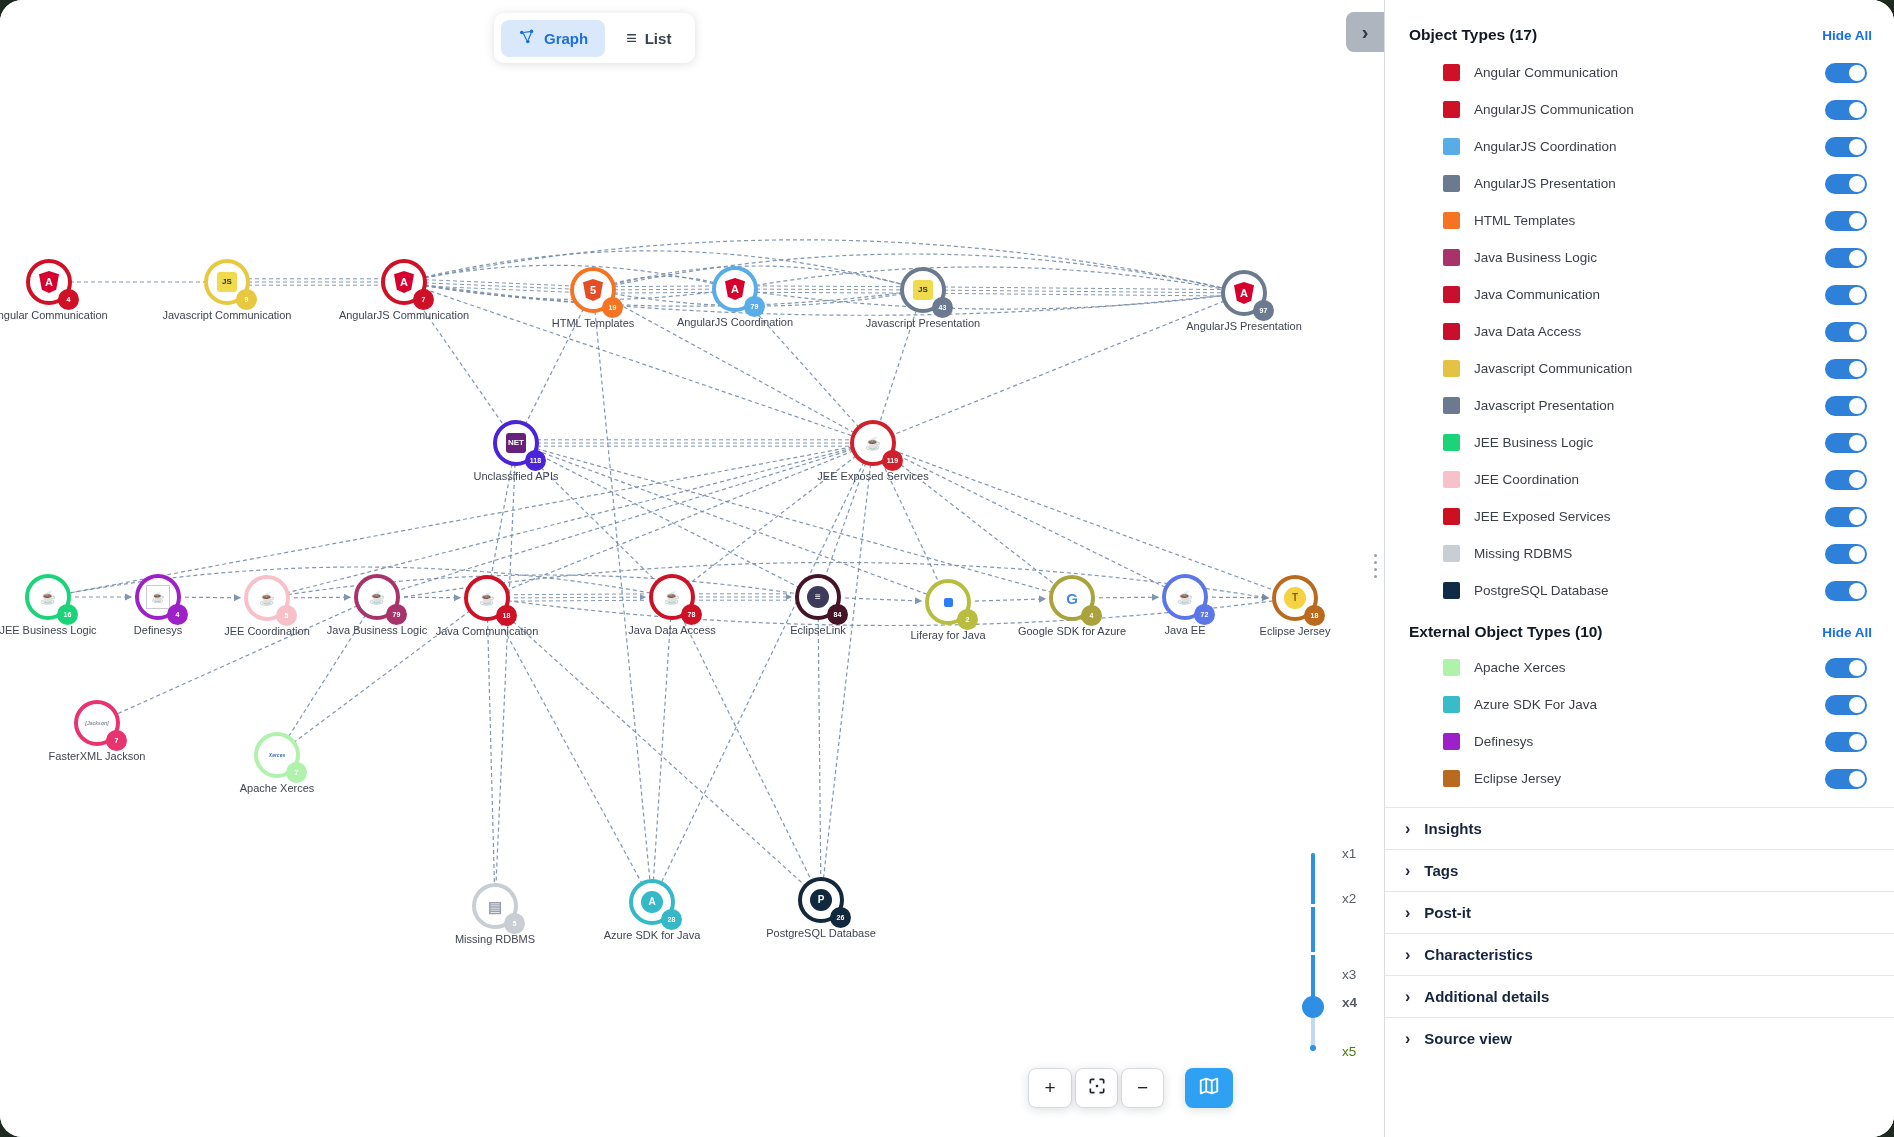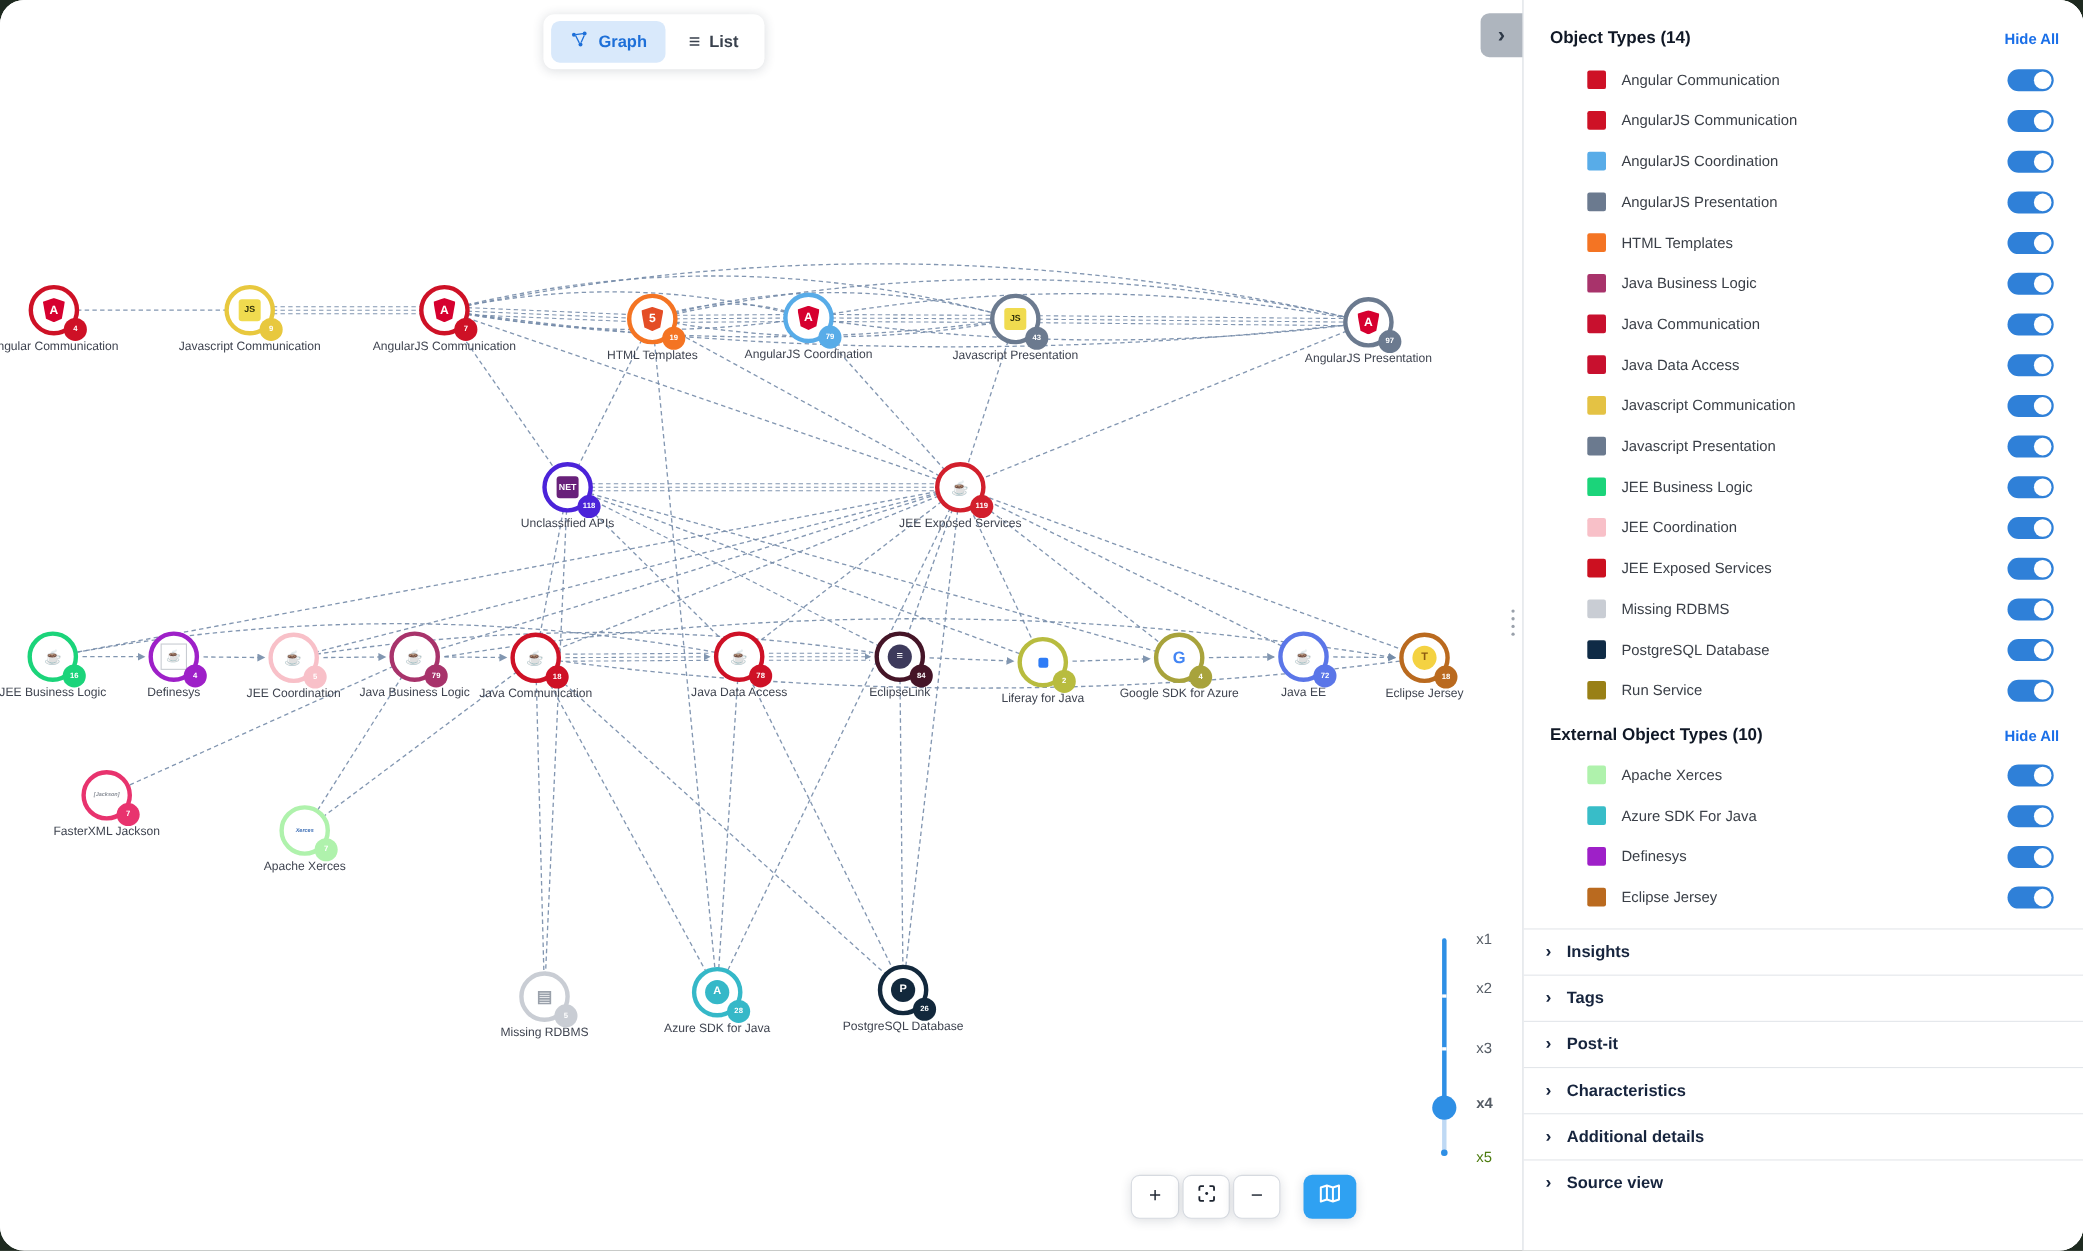--- a/index.html
+++ b/index.html
@@ -369,21 +369,21 @@
       <div class="ztrack"></div>
       <div class="zfill"></div>
       <div class="ztick" style="top:51px"></div>
       <div class="ztick" style="top:99px"></div>
       <div class="zend"></div>
       <div class="zhandle"></div>
     </div>
     <div class="zlabels" id="zlabels">
         <span style="top: 846px;">x1</span>
         <span style="top: 891px;">x2</span>
-        <span style="top: 945px;">x3</span>
+        <span style="top: 967px;">x3</span>
         <span style="top: 995px; font-weight: bold;">x4</span>
         <span class="dim" style="top: 1044px;">x5</span>
       </div>
 
     <div class="ctl" style="left:1028px;width:44px">
       <span>+</span>
     </div>
     <div class="ctl" style="left:1075px;width:43px">
       <span>
         <svg viewBox="0 0 24 24" width="20" height="20" fill="none" stroke="#1d2430" stroke-width="2">
@@ -411,21 +411,21 @@
   <div class="drag-dots">
       <i></i>
       <i></i>
       <i></i>
       <i></i>
     </div>
 
   <aside class="sidebar">
 
     <div class="sec-head">
-      <h3>Object Types (14)</h3>
+      <h3>Object Types (17)</h3>
       <span class="hide-all">Hide All</span>
     </div>
     <ul class="typelist" id="otList">
         <li class="typerow">
           <span class="swatch" style="background: rgb(206, 17, 38);"></span>
           <span class="tlabel">Angular Communication</span>
           <span class="tgl"></span>
         </li>
         <li class="typerow">
           <span class="swatch" style="background: rgb(206, 17, 38);"></span>
@@ -488,25 +488,20 @@
           <span class="tgl"></span>
         </li>
         <li class="typerow">
           <span class="swatch" style="background: rgb(201, 205, 212);"></span>
           <span class="tlabel">Missing RDBMS</span>
           <span class="tgl"></span>
         </li>
         <li class="typerow">
           <span class="swatch" style="background: rgb(15, 43, 70);"></span>
           <span class="tlabel">PostgreSQL Database</span>
-          <span class="tgl"></span>
-        </li>
-        <li class="typerow">
-          <span class="swatch" style="background: rgb(153, 128, 22);"></span>
-          <span class="tlabel">Run Service</span>
           <span class="tgl"></span>
         </li>
       </ul>
 
     <div class="sec-head ext">
       <h3>External Object Types (10)</h3>
       <span class="hide-all">Hide All</span>
     </div>
     <ul class="typelist ext" id="extList">
         <li class="typerow">

